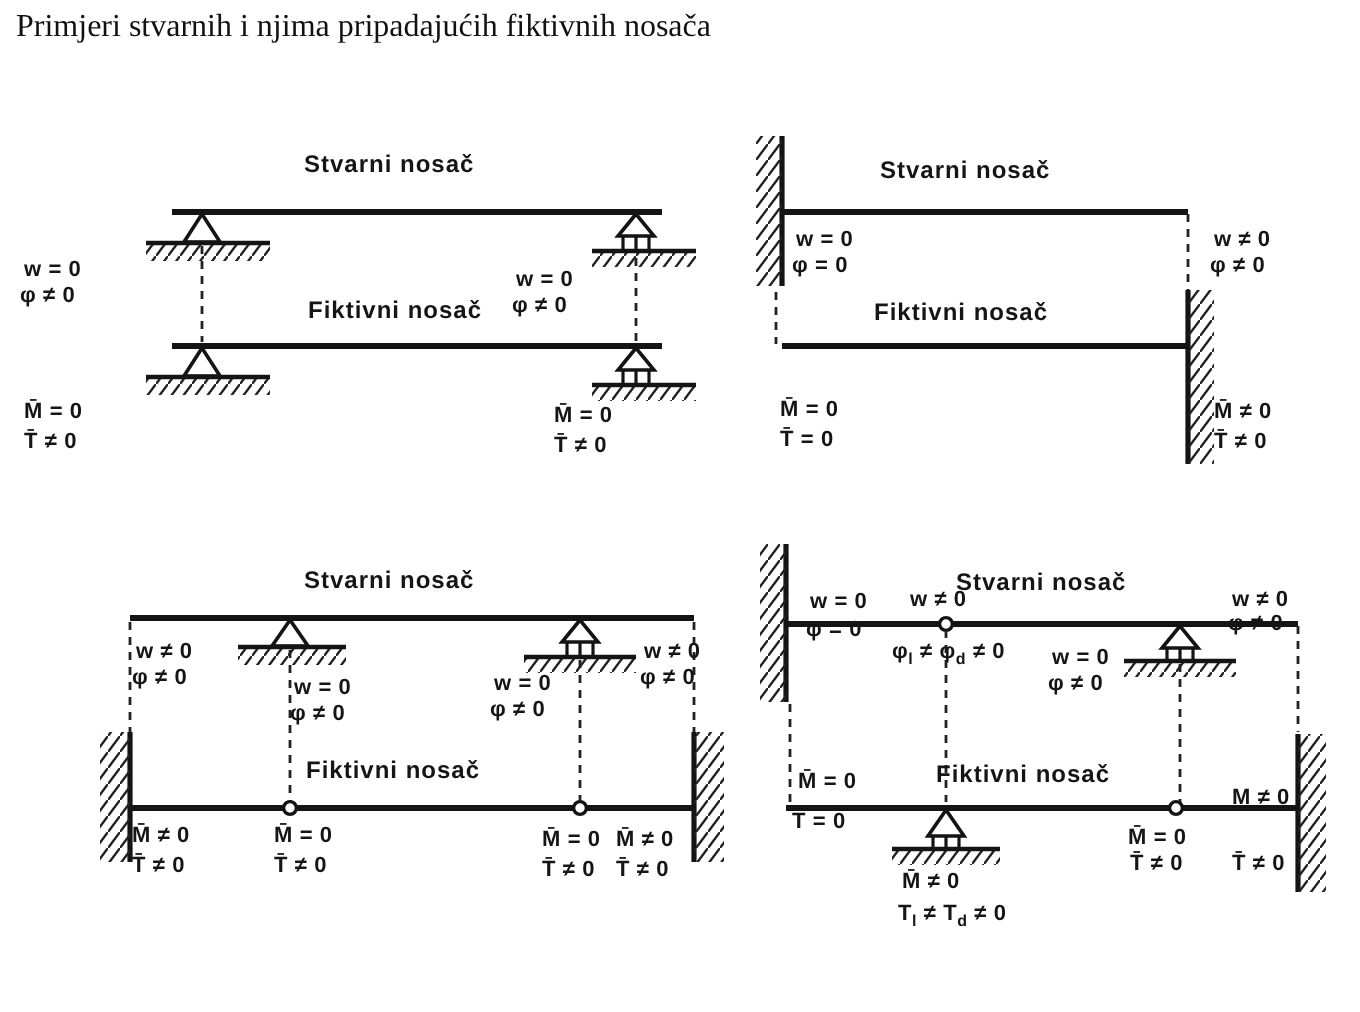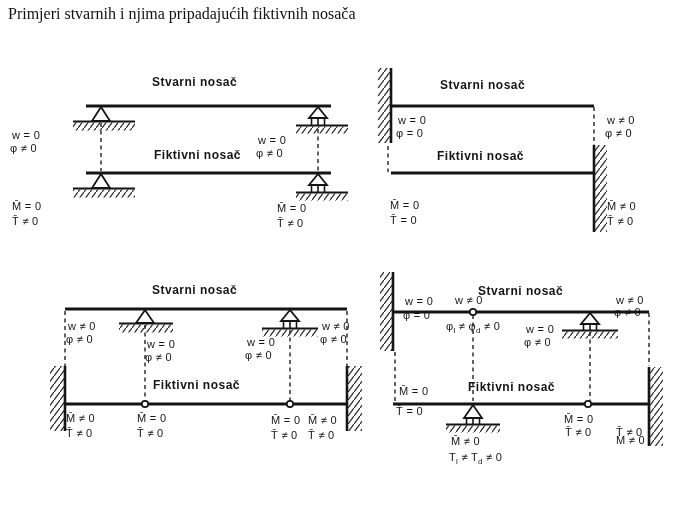--- a/index.html
+++ b/index.html
@@ -2,21 +2,21 @@
 <html><head>
 <meta charset="utf-8">
 <style>
   html,body{margin:0;padding:0;background:#fff;}
   .page{position:relative;width:680px;height:506px;background:#fff;overflow:hidden;
         font-family:"Liberation Sans",sans-serif;}
   .title{position:absolute;left:8px;top:5px;font-family:"Liberation Serif",serif;
          font-size:16px;color:#111;white-space:nowrap;}
   .hdr{position:absolute;font-size:12px;font-weight:bold;color:#151515;
        letter-spacing:.5px;white-space:nowrap;}
-  .lbl{position:absolute;font-size:11px;font-weight:normal;color:#151515;
+  .lbl{position:absolute;font-size:11px;font-weight:bold;color:#151515;
        letter-spacing:.3px;white-space:nowrap;line-height:11px;}
   .lbl sub{font-size:8px;line-height:0;}
   svg{position:absolute;left:0;top:0;}
   .beam{stroke:#141414;stroke-width:3;fill:none;}
   .ground{stroke:#141414;stroke-width:2.2;fill:none;}
   .wall{stroke:#141414;stroke-width:2.6;fill:none;}
   .tri{fill:#fff;stroke:#141414;stroke-width:1.8;}
   .post{stroke:#141414;stroke-width:1.6;fill:none;}
   .dash{stroke:#222;stroke-width:1.4;stroke-dasharray:4 3.5;fill:none;}
   .hinge{fill:#fff;stroke:#141414;stroke-width:1.7;}
@@ -202,16 +202,16 @@
   <div class="lbl" style="left:526px;top:324px">w = 0</div>
   <div class="lbl" style="left:524px;top:337px">φ ≠ 0</div>
   <div class="lbl" style="left:616px;top:295px">w ≠ 0</div>
   <div class="lbl" style="left:614px;top:307px">φ ≠ 0</div>
   <div class="lbl" style="left:399px;top:386px">M̄ = 0</div>
   <div class="lbl" style="left:396px;top:406px">T̄ = 0</div>
   <div class="lbl" style="left:451px;top:436px">M̄ ≠ 0</div>
   <div class="lbl" style="left:449px;top:452px"><span>T</span><sub>l</sub><span> ≠ T</span><sub>d</sub><span> ≠ 0</span></div>
   <div class="lbl" style="left:564px;top:414px">M̄ = 0</div>
   <div class="lbl" style="left:565px;top:427px">T̄ ≠ 0</div>
-  <div class="lbl" style="left:616px;top:435px">M ≠ 0</div>
+  <div class="lbl" style="left:616px;top:394px">M ≠ 0</div>
   <div class="lbl" style="left:616px;top:427px">T̄ ≠ 0</div>
 
 </div>
 
 </body></html>

